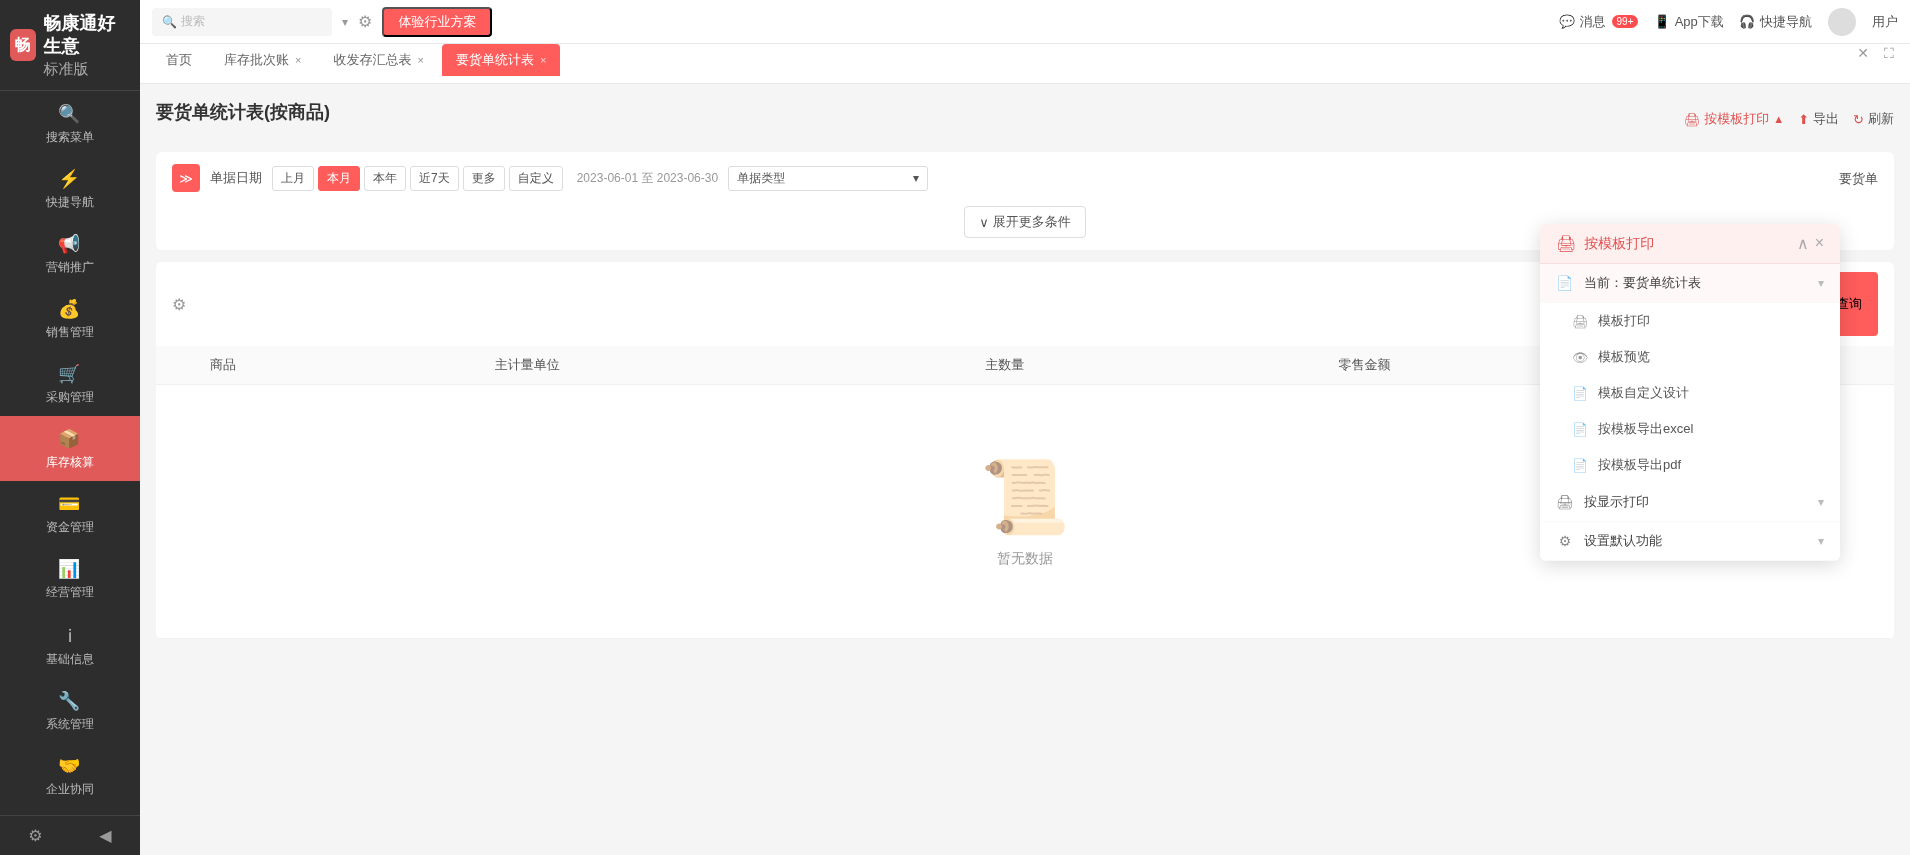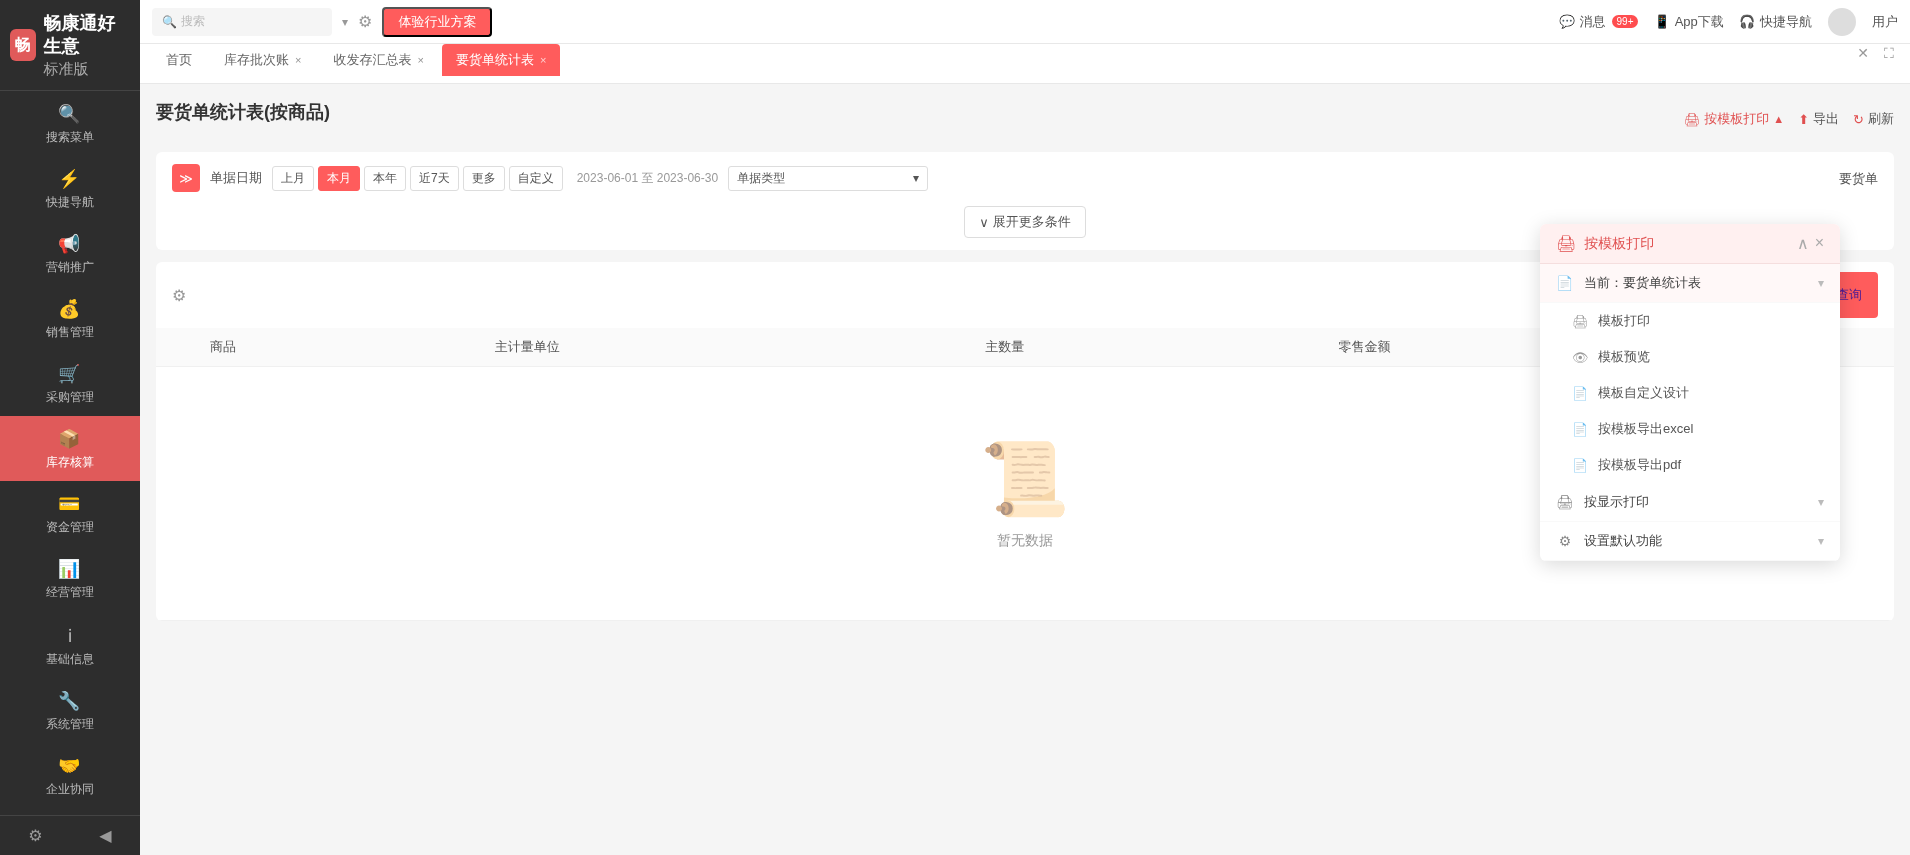--- a/index.html
+++ b/index.html
@@ -240,24 +240,24 @@
       padding: 5px 14px;
       border: 1px solid #ddd;
       border-radius: 4px;
       font-size: 13px;
       cursor: pointer;
       background: #fff;
       color: #555;
     }
     .toolbar-btn-primary {
       background: #ff5c5c;
-      color: #4c1d95;
+      color: #000000;
       border: none;
       border-radius: 4px;
-      padding: 14px 16px;
+      padding: 23px 16px;
       font-size: 13px;
       cursor: pointer;
     }
 
     
     .data-table {
       background: #fff;
       border-radius: 0 0 6px 6px;
       overflow: hidden;
     }

